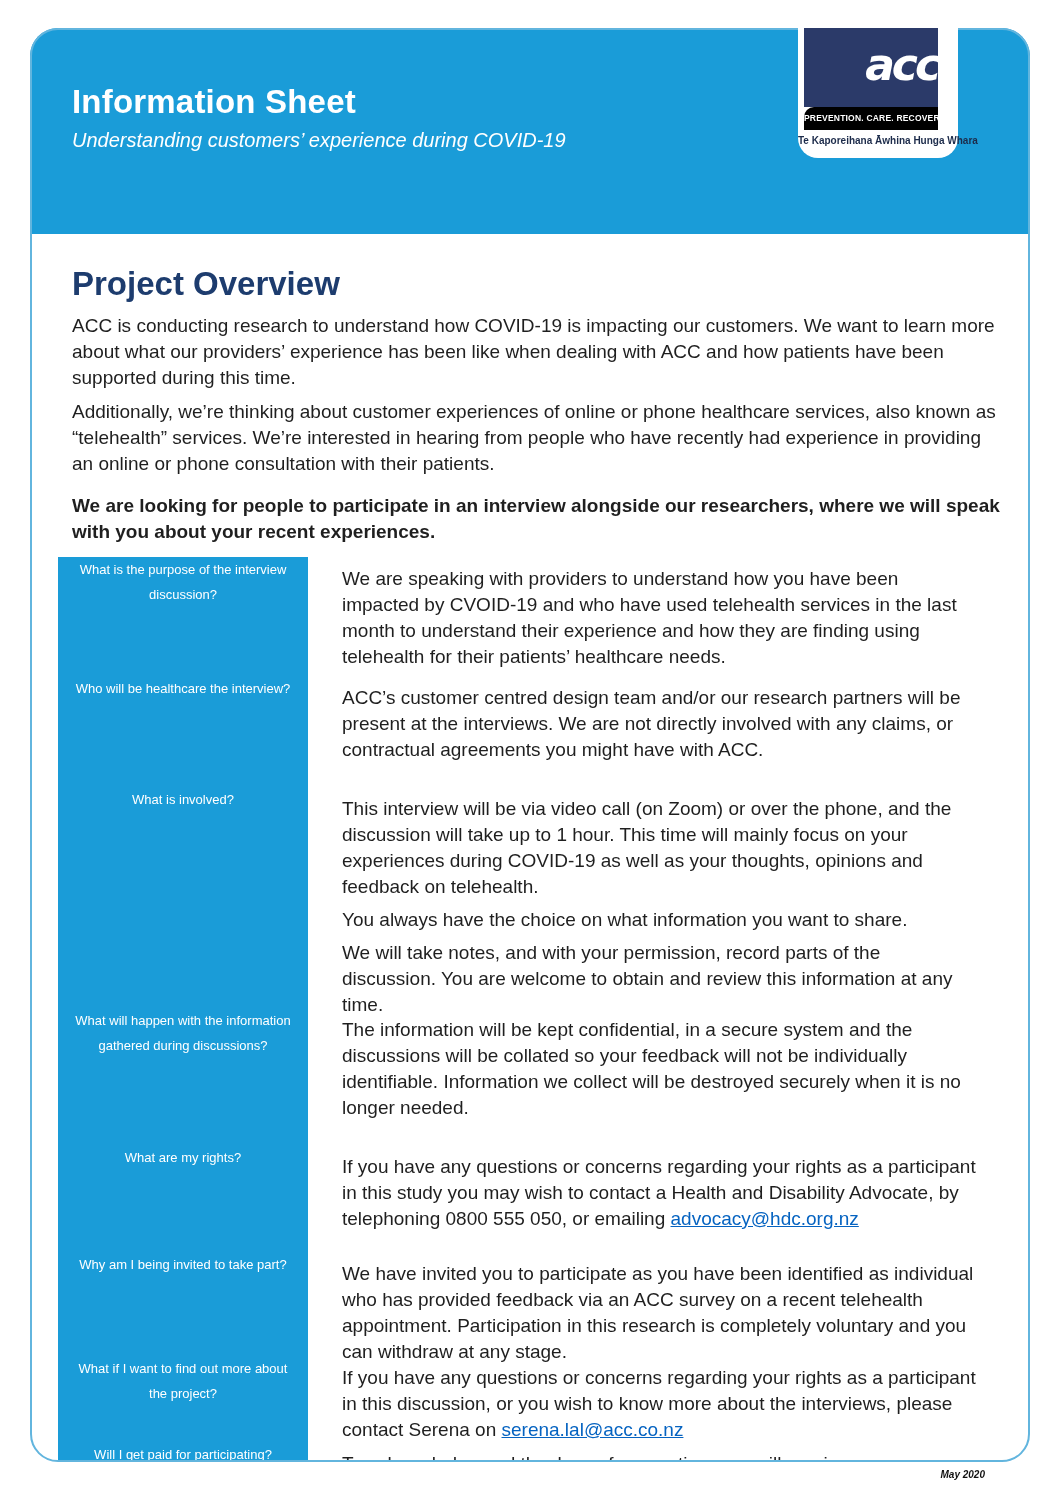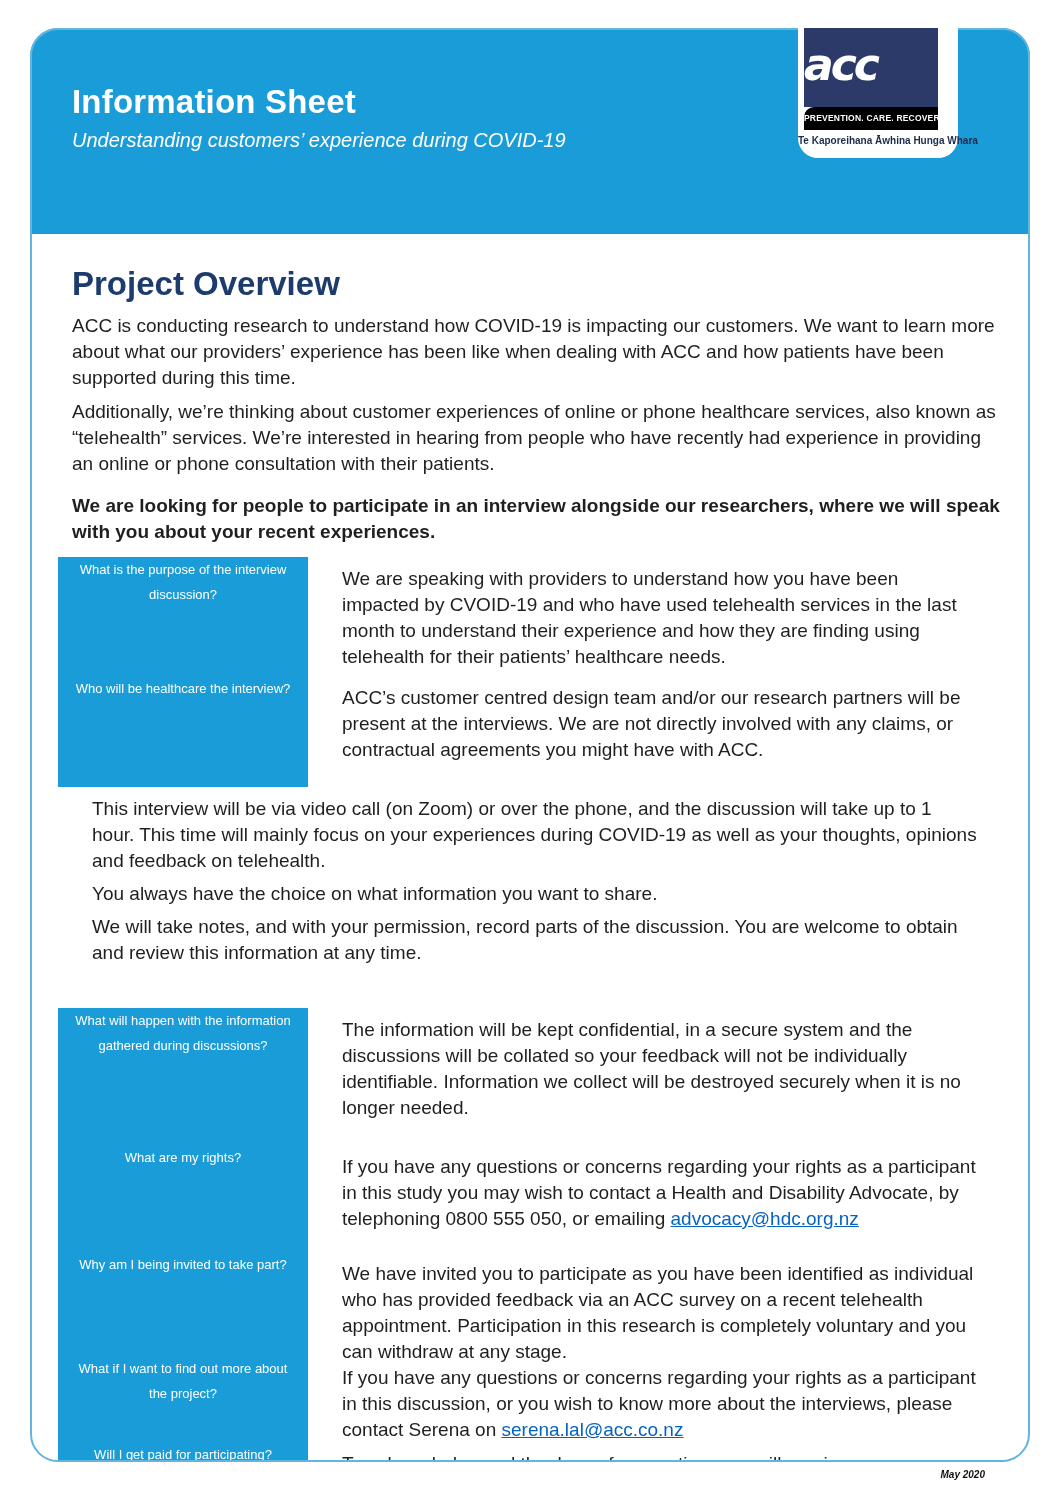--- a/index.html
+++ b/index.html
@@ -24,21 +24,21 @@
   
   .banner{height:206px;background:var(--brand-blue);border-radius:26px 26px 0 0;
           padding:56px 0 0 42px;}
   .banner h1{margin:0;font-size:33px;line-height:36px;font-weight:bold;color:#ffffff;letter-spacing:.2px;}
   .banner .subtitle{margin-top:9px;font-size:20px;font-style:italic;color:#ffffff;}
 
   
   .logo-box{position:absolute;left:798px;top:0;width:160px;height:158px;background:#ffffff;
             border-radius:0 0 20px 20px;z-index:6;text-align:center;}
   .logo-navy{margin:28px 20px 0 6px;width:134px;height:79px;background:var(--logo-navy);
-             display:flex;align-items:center;justify-content:flex-start;}
+             display:flex;align-items:center;justify-content:flex-end;}
   .acc-glyph{color:#ffffff;font-weight:bold;font-style:italic;font-size:44px;letter-spacing:-3px;
              font-family:"DejaVu Sans","Liberation Sans",sans-serif;line-height:1;padding-bottom:6px;}
   .logo-tagline{margin:0 20px 0 6px;width:134px;height:23px;background:#000000;color:#ffffff;
                 font-size:8.5px;font-weight:bold;letter-spacing:.2px;line-height:23px;
                 border-top-left-radius:10px;white-space:nowrap;}
   .logo-maori{margin:5px 14px 0 0;font-size:10px;font-weight:bold;color:#1c2b4a;white-space:nowrap;}
 
   
   .content{padding:0 28px 0 42px;}
   .content h2{margin:34px 0 14px;font-size:33px;line-height:31px;font-weight:bold;color:var(--heading-navy);}
@@ -86,20 +86,23 @@
           </div>
           <div class="faq-row" style="height: 111px;">
             <div class="faq-q">
               <div>Who will be healthcare the interview?</div>
             </div>
             <div class="faq-a">
               <p>ACC’s customer centred design team and/or our research partners will be present at the interviews. We are not directly involved with any claims, or contractual agreements you might have with ACC.</p>
             </div>
           </div>
           <div class="faq-row" style="height: 221px;">
+            <div class="faq-q">
+              <div>What is involved?</div>
+            </div>
             <div class="faq-a">
               <p>This interview will be via video call (on Zoom) or over the phone, and the discussion will take up to 1 hour. This time will mainly focus on your experiences during COVID-19 as well as your thoughts, opinions and feedback on telehealth.</p>
               <p>You always have the choice on what information you want to share.</p>
               <p>We will take notes, and with your permission, record parts of the discussion. You are welcome to obtain and review this information at any time.</p>
             </div>
           </div>
           <div class="faq-row" style="height: 137px;">
             <div class="faq-q">
               <div>What will happen with the information gathered during discussions?</div>
             </div>

